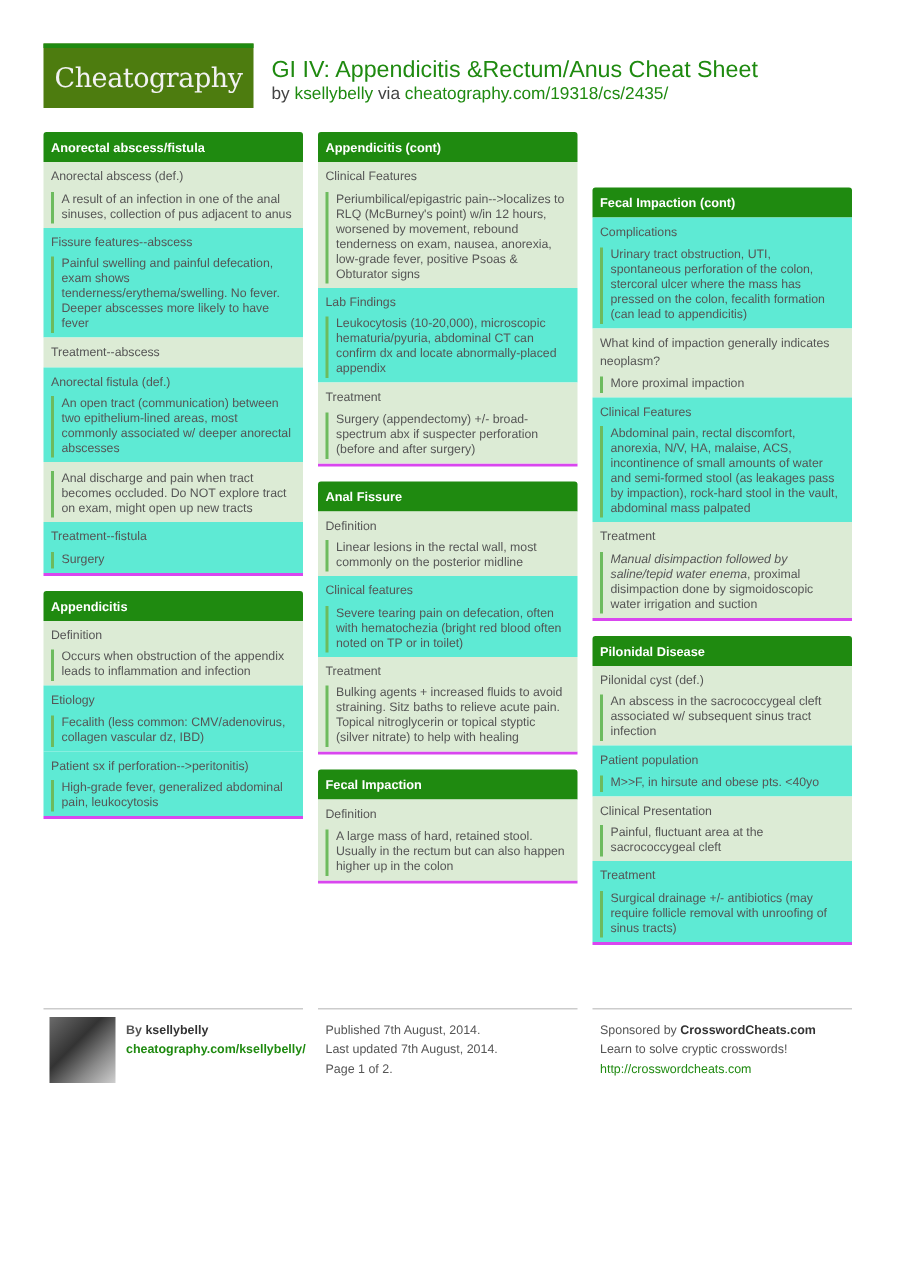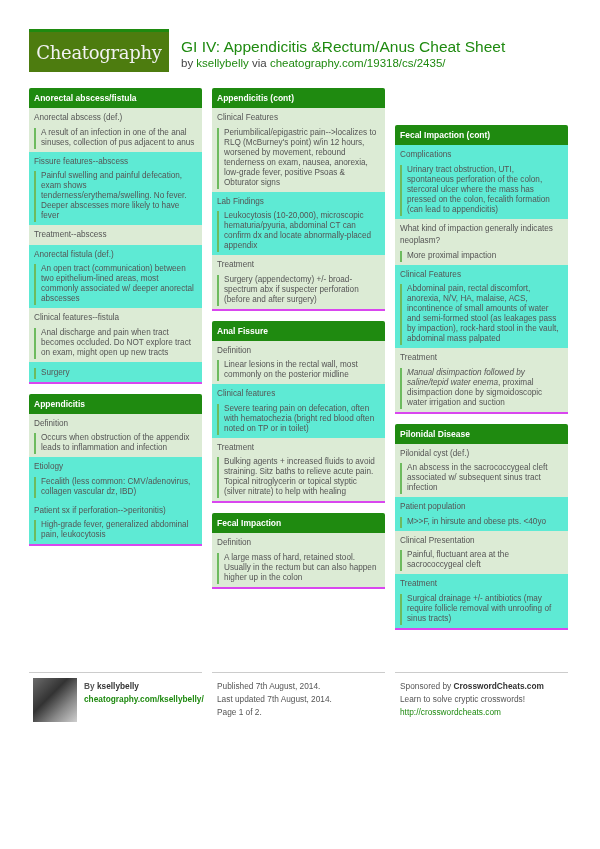--- a/index.html
+++ b/index.html
@@ -62,24 +62,24 @@
         <div class="def">Painful swelling and painful defecation, exam shows tenderness/erythema/swelling. No fever. Deeper abscesses more likely to have fever</div>
       </div>
     <div class="entry shade">
         <div class="term">Treatment--abscess</div>
       </div>
     <div class="entry white">
         <div class="term">Anorectal fistula (def.)</div>
         <div class="def">An open tract (communication) between two epithelium-lined areas, most commonly associated w/ deeper anorectal abscesses</div>
       </div>
     <div class="entry shade">
-        <div class="term">Clinical features--fistula</div>
         <div class="def">Anal discharge and pain when tract becomes occluded. Do NOT explore tract on exam, might open up new tracts</div>
       </div>
     <div class="entry white">
+        <div class="term">Treatment--fistula</div>
         <div class="def">Surgery</div>
       </div>
   </div>
   <div class="section">
     <div class="sec-head">Appendicitis</div>
     <div class="entry shade">
         <div class="term">Definition</div>
         <div class="def">Occurs when obstruction of the appendix leads to inflammation and infection</div>
       </div>
     <div class="entry white">

